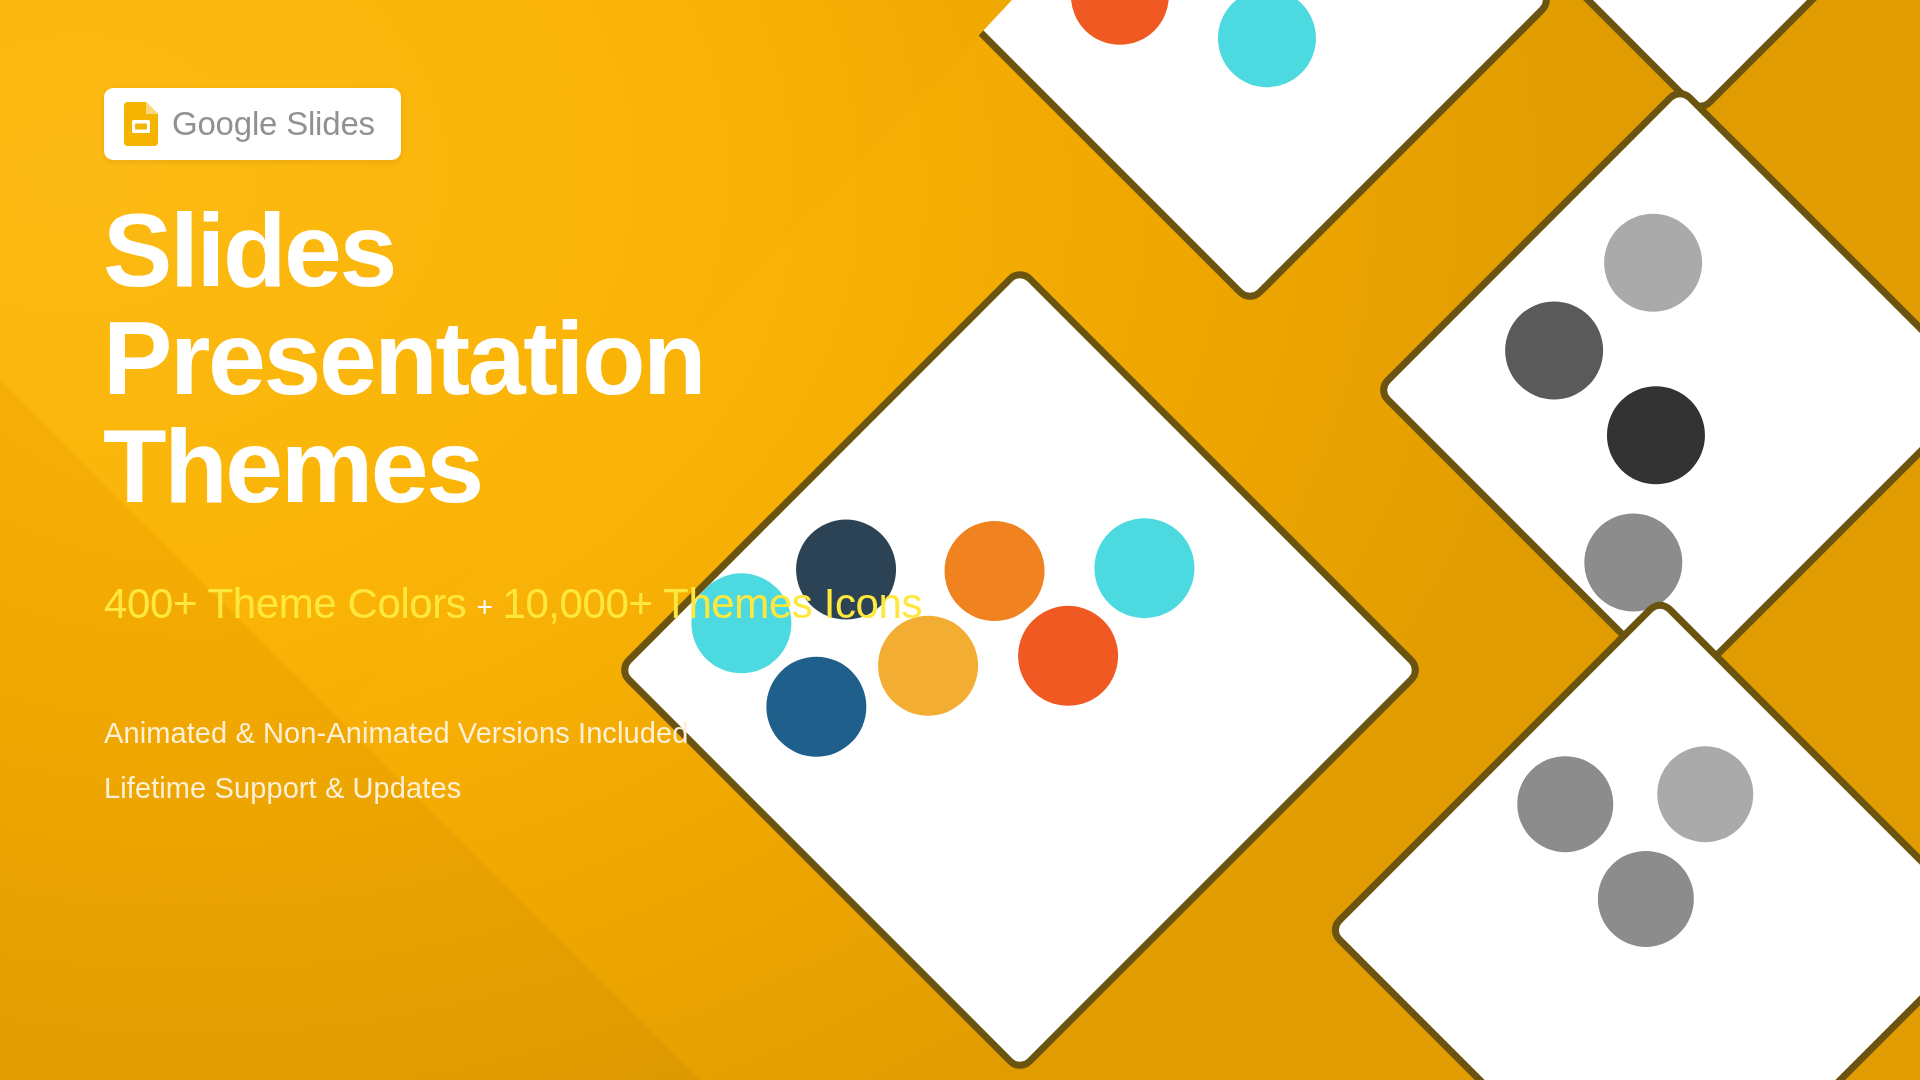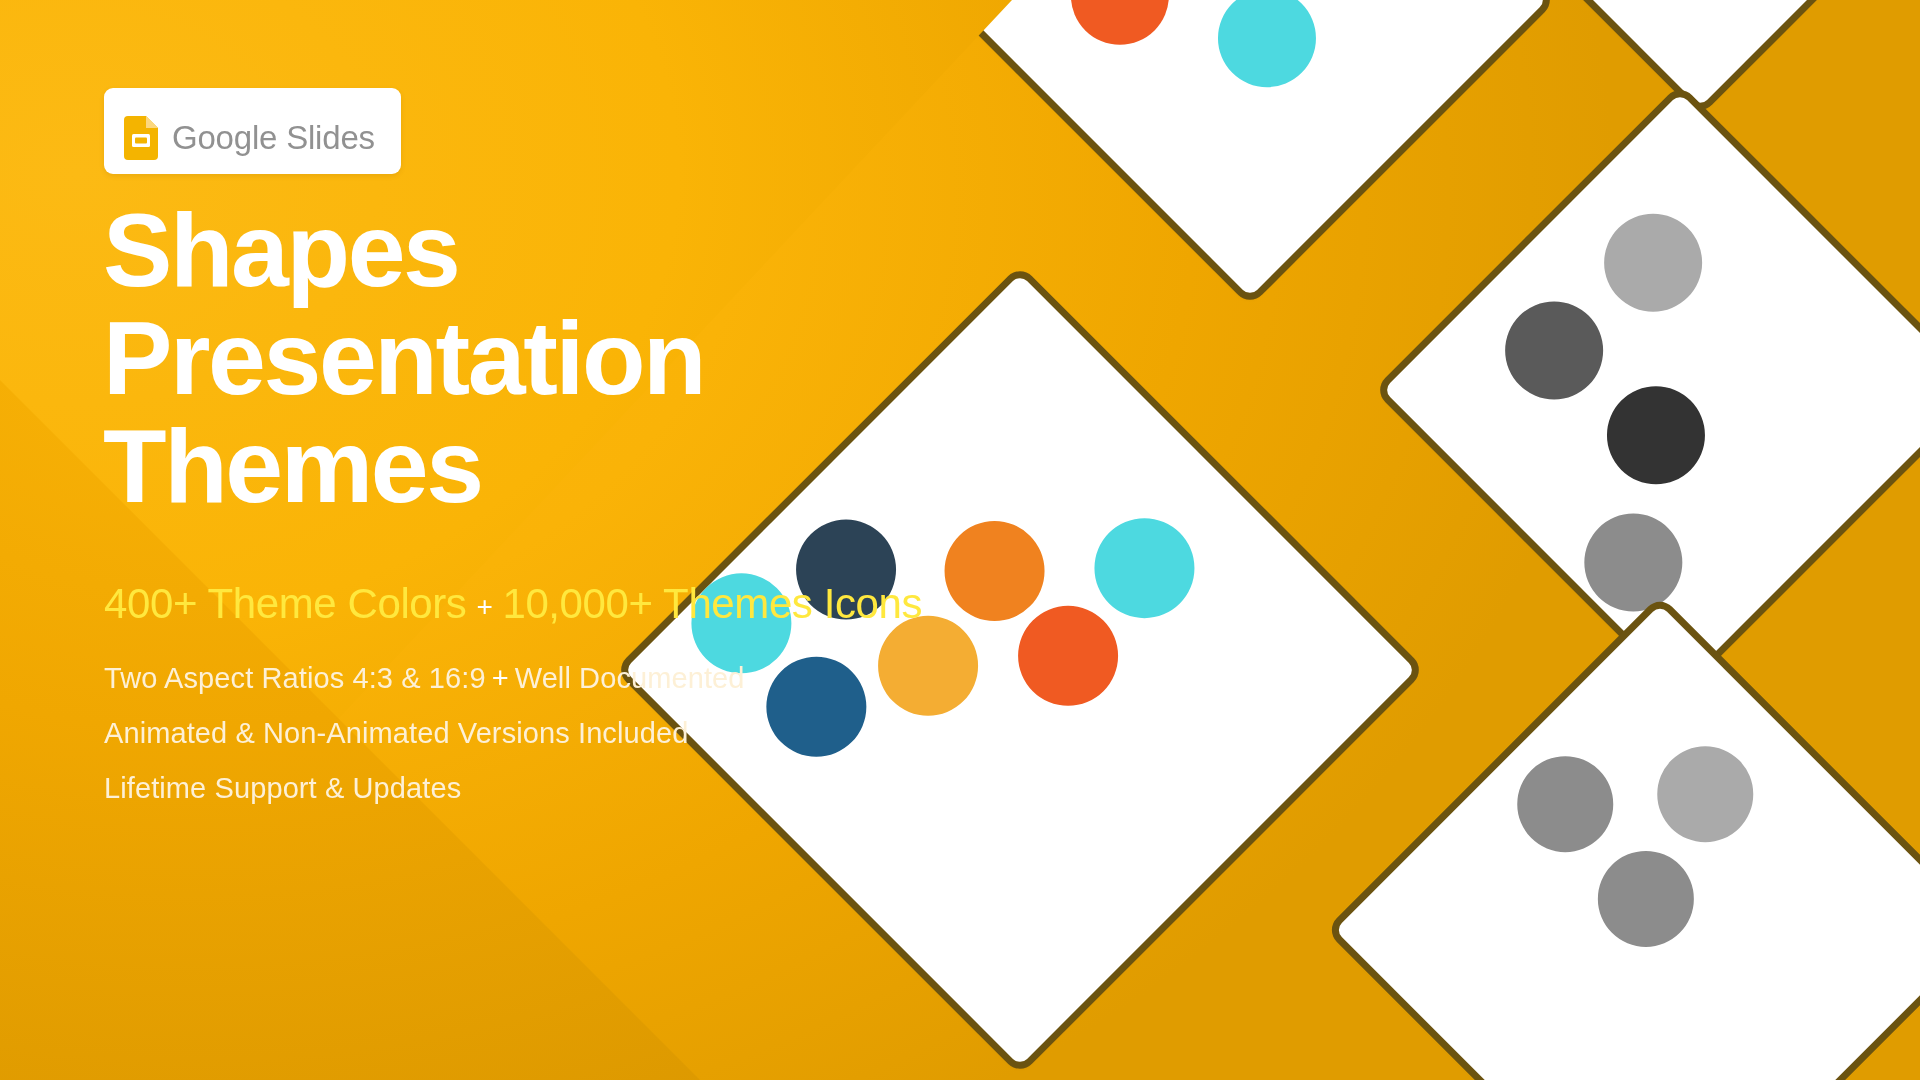--- a/index.html
+++ b/index.html
@@ -42,21 +42,21 @@
     background:radial-gradient(ellipse 1200px 900px at 10% 30%, #F9B307 0%, #F0A701 45%, #DB9800 100%);
     clip-path:polygon(0 380px, 700px 1080px, 0 1080px);
   }
 
   
   #content{position:absolute;left:0;top:0;width:1020px;height:1080px;}
 
   .badge{
     position:absolute;left:104px;top:88px;
     background:#FFFFFF;border-radius:9px;
-    padding:28px 26px 14px 20px;
+    padding:14px 26px 14px 20px;
     display:flex;align-items:center;gap:14px;
     box-shadow:0 2px 5px rgba(120,80,0,.13);
   }
   .badge-text{
     font-size:33px;color:#919191;letter-spacing:-.2px;white-space:nowrap;
     font-family:"Liberation Sans", sans-serif;
   }
   .slides-ico{width:34px;height:44px;flex:0 0 auto;display:block;}
 
   h1#headline{
@@ -139,31 +139,28 @@
     <div class="badge">
       <svg class="slides-ico" viewBox="0 0 34 44">
         <path d="M4 0h18l12 12v28a4 4 0 0 1-4 4H4a4 4 0 0 1-4-4V4a4 4 0 0 1 4-4z" fill="#F4B400"></path>
         <path d="M22 0l12 12H22z" fill="#FCD77E"></path>
         <rect x="8" y="18" width="18" height="13" rx="1.5" fill="#FFFFFF"></rect>
         <rect x="11" y="21.5" width="12" height="6" rx="1" fill="#F4B400"></rect>
       </svg>
       <span class="badge-text">Google Slides</span>
     </div>
 
-    <h1 id="headline">Shapes
+    <h1 id="headline">Slides
 Presentation
 Themes</h1>
 
     <div id="tagline">
       <span>400+ Theme Colors</span><span class="sep">+</span><span>10,000+ Themes Icons</span>
     </div>
 
-    <div class="feat" id="feat1">
-      <span>Two Aspect Ratios 4:3 &amp; 16:9</span><span class="sep">+</span><span>Well Documented</span>
-    </div>
     <div class="feat" id="feat2">
       <span>Animated &amp; Non-Animated Versions Included</span><span class="sep">+</span>
     </div>
     <div class="feat" id="feat3">
       <span>Lifetime Support &amp; Updates</span>
     </div>
 
 
   </div>
 </div>

